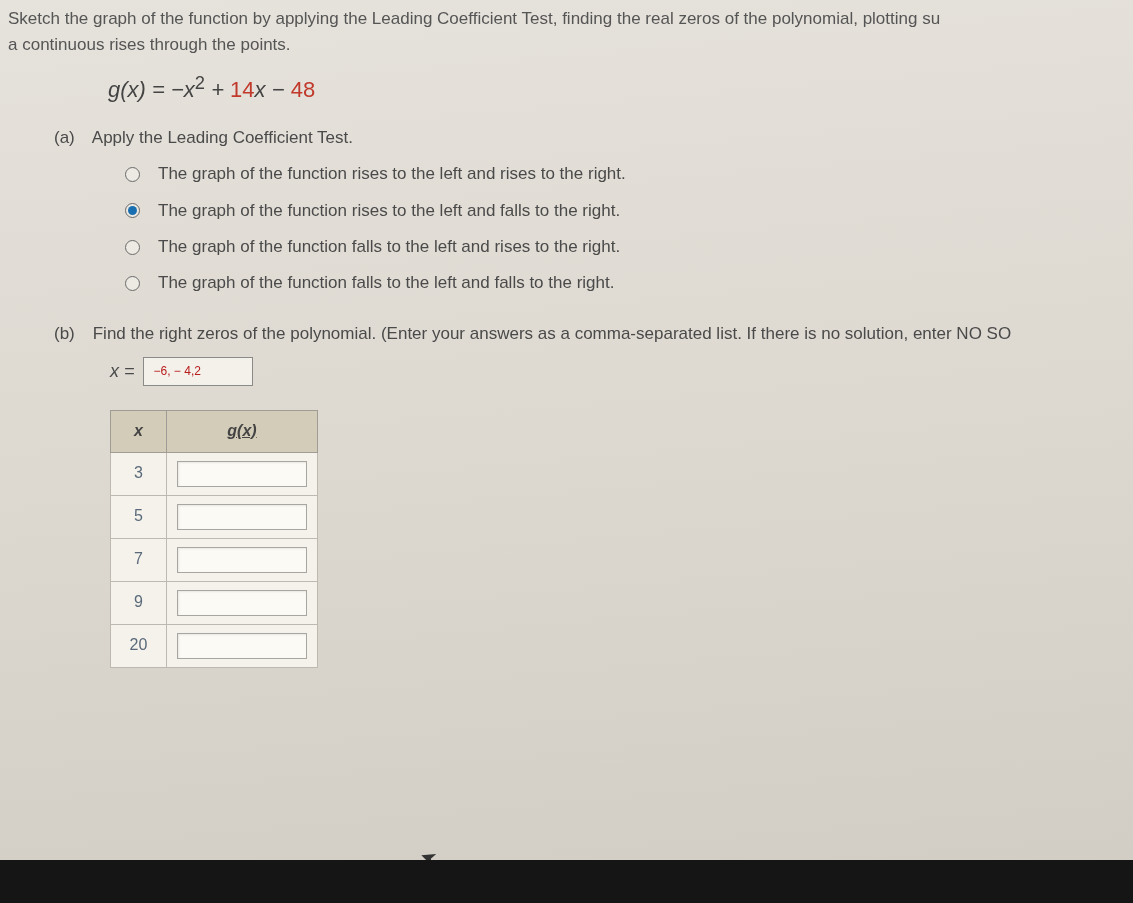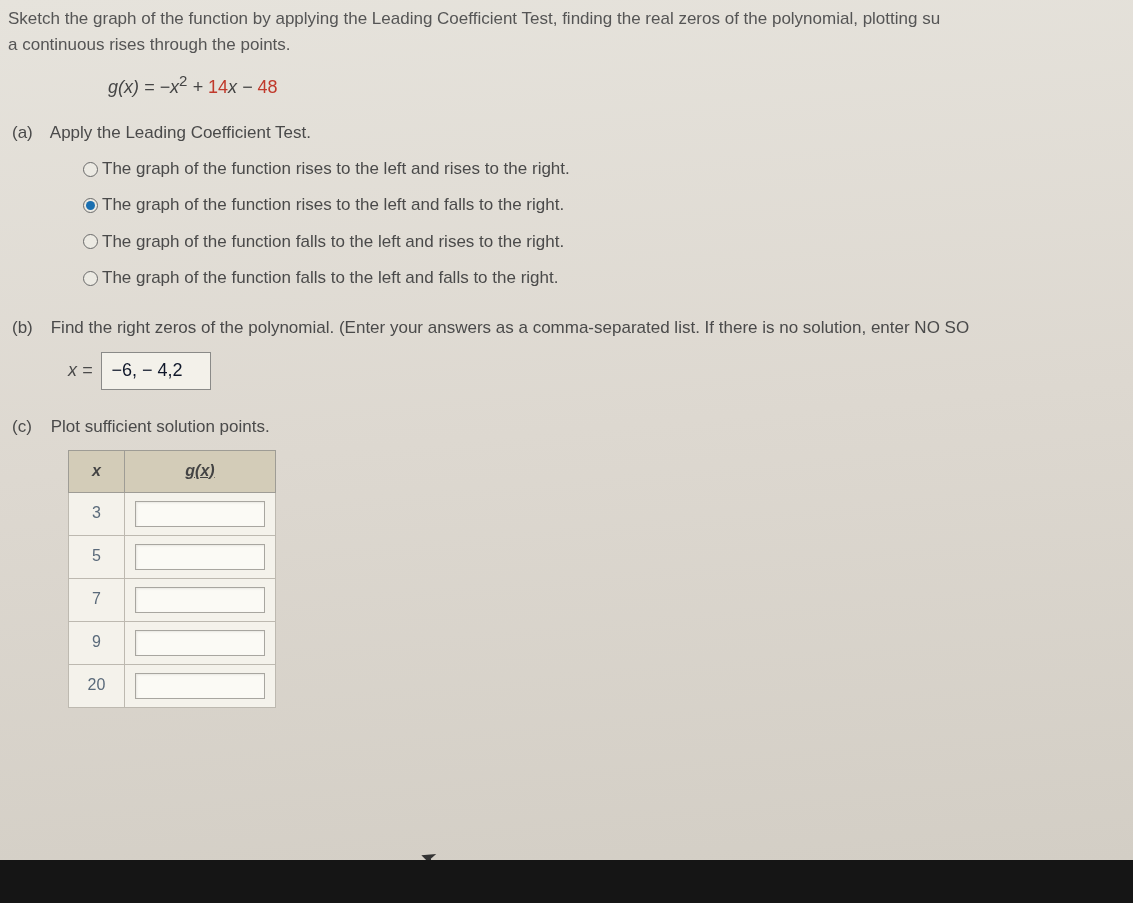--- a/index.html
+++ b/index.html
@@ -27,40 +27,40 @@
     background: #151515;
   }
   .intro {
     margin: 0 0 10px 0;
     font-size: 17px;
     color: #555;
   }
   .equation {
     margin: 8px 0 18px 100px;
     font-style: italic;
-    font-size: 18px;
+    font-size: 22px;
     color: #444;
   }
   .equation .num { font-style: normal; }
   .equation .red { color: #c0392b; font-style: normal; }
   .part-label { display: inline-block; width: 34px; }
-  .part { margin-bottom: 24px; }
+  .part { margin-bottom: 24px; margin-left: 42px; }
   .part-header {
     margin-left: 4px;
     margin-bottom: 10px;
   }
   .options {
     margin-left: 75px;
     font-size: 17px;
   }
   .option {
     margin: 10px 0;
     display: flex;
     align-items: center;
-    gap: 4px;
+    gap: 18px;
   }
   .radio {
     width: 15px; height: 15px;
     border: 1.5px solid #6a6a6a;
     border-radius: 50%;
     display: inline-flex;
     align-items: center; justify-content: center;
     flex-shrink: 0;
     background: #eceae3;
   }
@@ -78,22 +78,22 @@
     gap: 8px;
     font-style: italic;
     font-size: 18px;
   }
   .answer-box {
     border: 1px solid #8a8a88;
     background: #f3f1ea;
     padding: 4px 10px;
     min-width: 110px;
     font-style: normal;
-    color: #0f172a;
-    font-size: 18px;
+    color: #b91c1c;
+    font-size: 12px;
   }
   table.points {
     border-collapse: collapse;
     margin-left: 60px;
     margin-top: 10px;
     background: #f4f2eb;
     border: 1px solid #9e9c95;
   }
   table.points th {
     background: #d3ccb8;
@@ -177,24 +177,20 @@
       <span class="part-label">(b)</span>
       <span>Find the right zeros of the polynomial. (Enter your answers as a comma-separated list. If there is no solution, enter NO SO</span>
     </div>
     <div class="answer-row">
       <span>x =</span>
       <span class="answer-box">−6, − 4,2</span>
     </div>
   </div>
 
   <div class="part">
-    <div class="part-header">
-      <span class="part-label">(c)</span>
-      <span>Plot sufficient solution points.</span>
-    </div>
     <table class="points">
       <thead>
         <tr>
           <th class="x">x</th>
           <th class="gx">g(x)</th>
         </tr>
       </thead>
       <tbody id="tblBody">
           <tr>
             <td class="xv">3</td>

